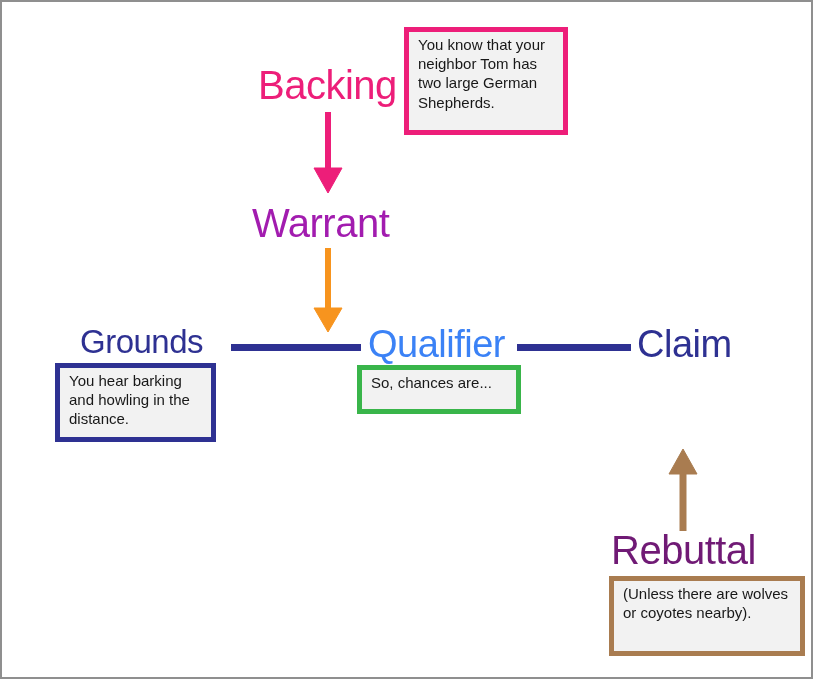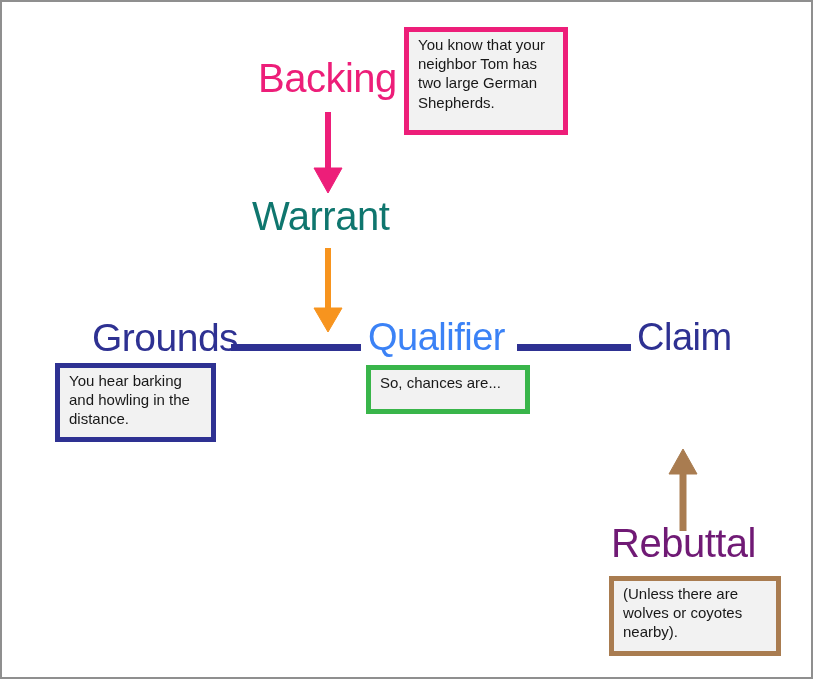--- a/index.html
+++ b/index.html
@@ -10,39 +10,40 @@
     background:#ffffff;
     font-family:"Liberation Sans","DejaVu Sans",sans-serif;
     overflow:hidden;
   }
   .node-label{
     position:absolute;
     font-size:40px;
     line-height:1;
     white-space:nowrap;
     letter-spacing:-0.5px;
+    margin-top:7px;
   }
   .node-box{
     position:absolute;
     box-sizing:border-box;
     background:#f2f2f2;
     border:5px solid #000;
     padding:3px 9px;
     font-size:15px;
     line-height:1.28;
     color:#181818;
   }
   .hline{
     position:absolute;
     height:7px;
     background:#2e3192;
   }
   
   .c-pink{color:#ed1e79}   .b-pink{border-color:#ed1e79}
-  .c-orange{color:#0f766e} .b-orange{border-color:#f7941e}
+  .c-orange{color:#a21caf} .b-orange{border-color:#f7941e}
   .c-navy{color:#2e3192}   .b-navy{border-color:#2e3192}
   .c-green{color:#3b82f6}  .b-green{border-color:#39b54a}
   .c-brown{color:#701a75}  .b-brown{border-color:#a97c50}
   .arrow-pink{stroke:#ed1e79;fill:#ed1e79}
   .arrow-orange{stroke:#f7941e;fill:#f7941e}
   .arrow-brown{stroke:#a97c50;fill:#a97c50}
   #arrow-layer{position:absolute;left:0;top:0;pointer-events:none;}
 </style>
 </head>
 <body>
@@ -65,24 +66,24 @@
   </svg>
 
   <div class="hline" style="left:229px;top:342px;width:130px;"></div>
   <div class="hline" style="left:515px;top:342px;width:114px;"></div>
 
   <div class="node-label c-pink" style="left:256px;top:56px;">Backing</div>
   <div class="node-box b-pink" style="left:402px;top:25px;width:164px;height:108px;">You know that your neighbor Tom has two large German Shepherds.</div>
 
   <div class="node-label c-orange" style="left:250px;top:194px;">Warrant</div>
 
-  <div class="node-label c-navy" style="left:90px;top:316px;font-size:39px;">Grounds</div>
+  <div class="node-label c-navy" style="left:78px;top:316px;font-size:33px;">Grounds</div>
   <div class="node-box b-navy" style="left:53px;top:361px;width:161px;height:79px;">You hear barking and howling in the distance.</div>
 
   <div class="node-label c-green" style="left:366px;top:316px;font-size:38px;">Qualifier</div>
-  <div class="node-box b-green" style="left:364px;top:363px;width:164px;height:49px;">So, chances are...</div>
+  <div class="node-box b-green" style="left:355px;top:363px;width:164px;height:49px;">So, chances are...</div>
 
   <div class="node-label c-navy" style="left:635px;top:316px;font-size:38px;">Claim</div>
 
   <div class="node-label c-brown" style="left:609px;top:521px;">Rebuttal</div>
-  <div class="node-box b-brown" style="left:607px;top:574px;width:172px;height:80px;">(Unless there are wolves or coyotes nearby).</div>
+  <div class="node-box b-brown" style="left:607px;top:574px;width:196px;height:80px;">(Unless there are wolves or coyotes nearby).</div>
 
 </div>
 
 </body></html>

